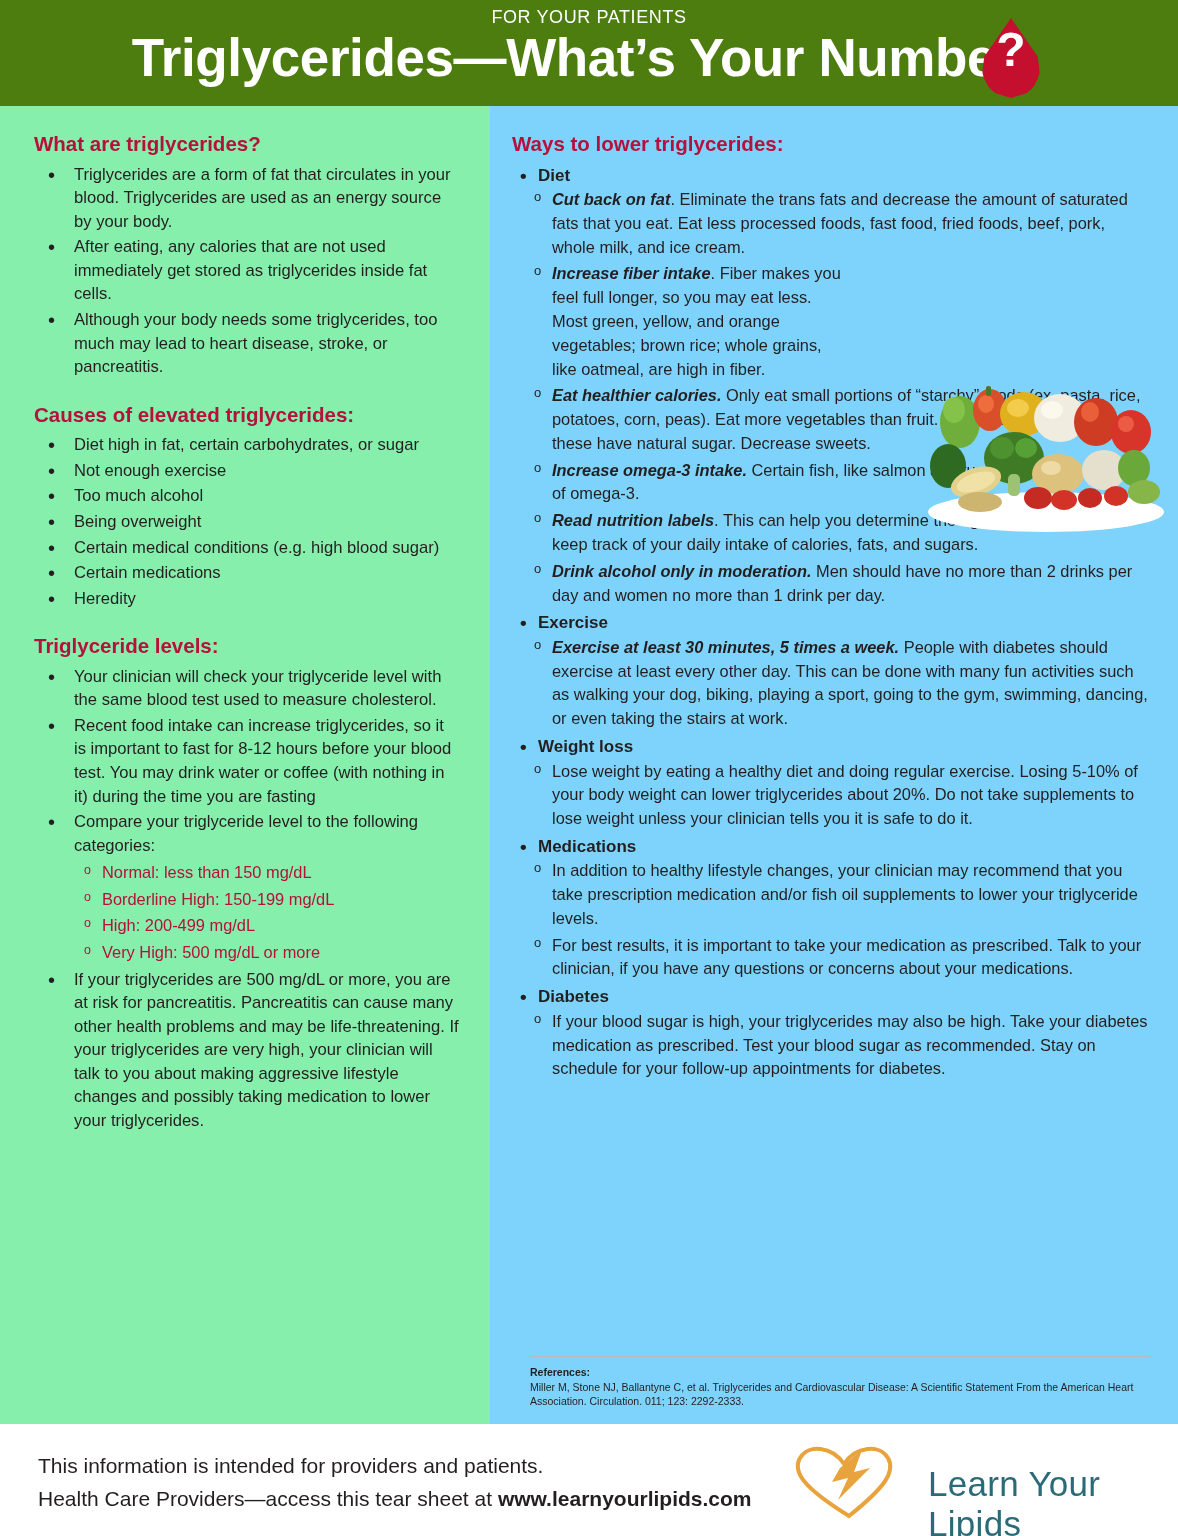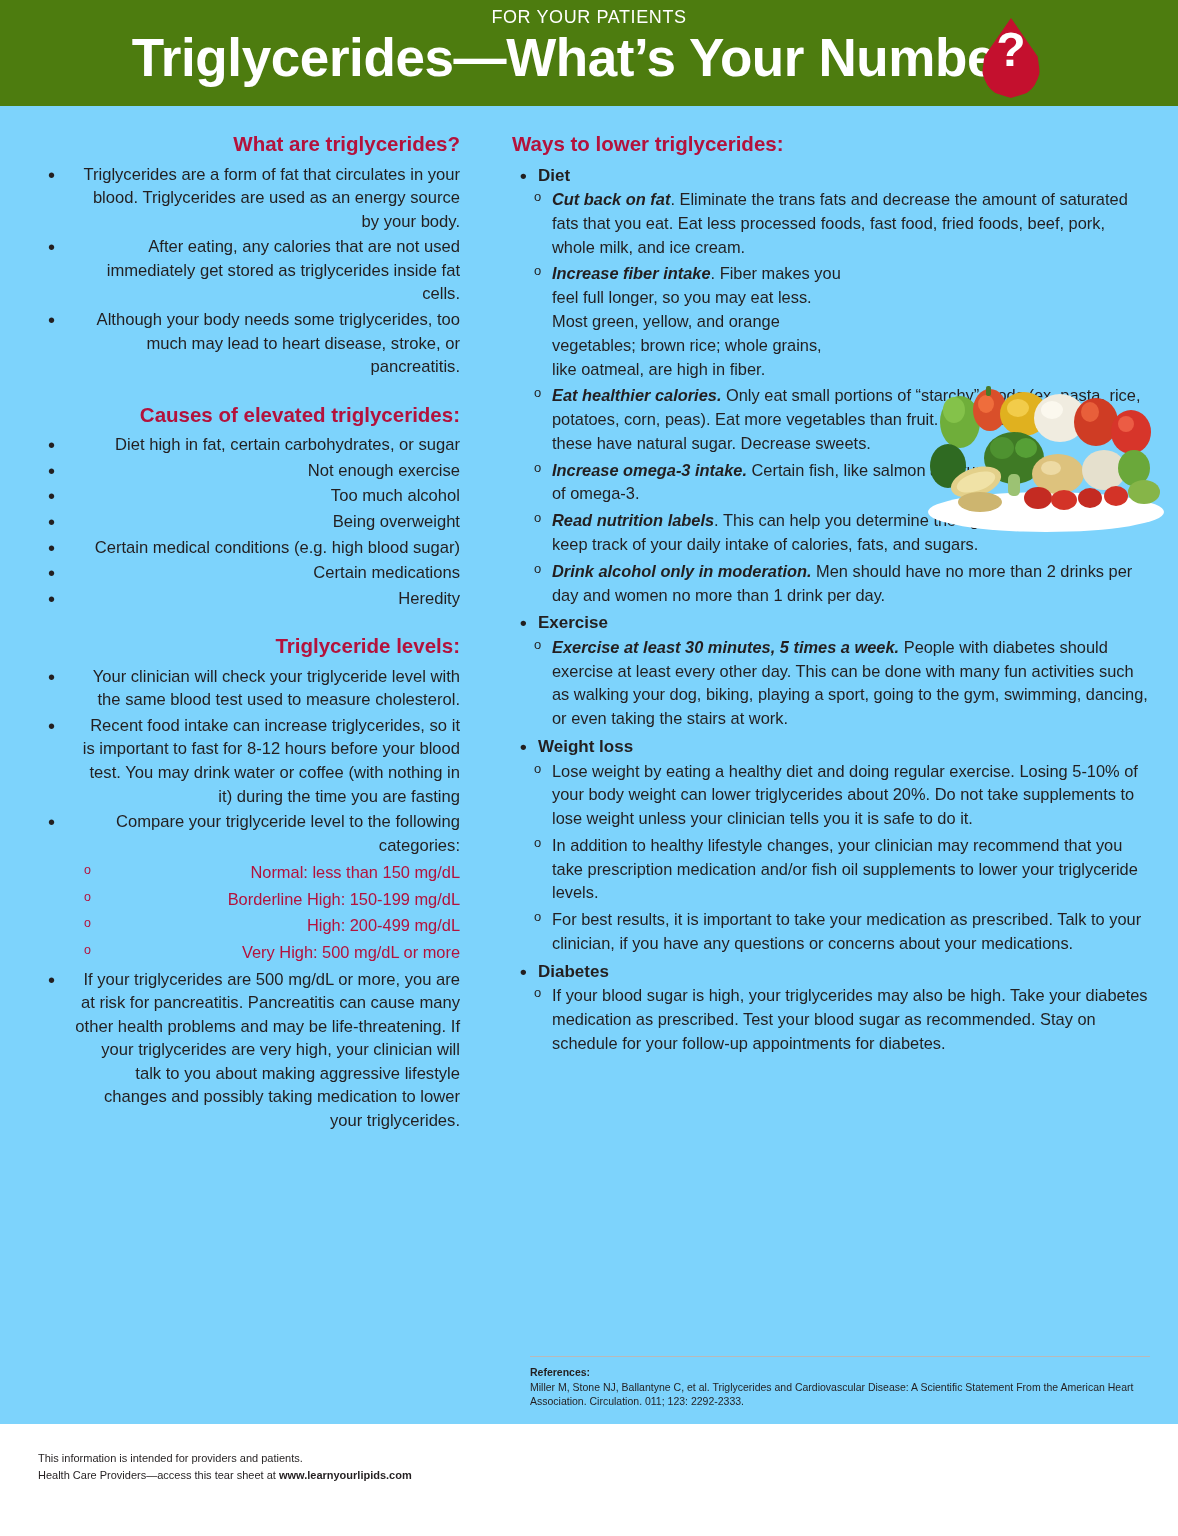--- a/index.html
+++ b/index.html
@@ -62,23 +62,22 @@
     line-height: 1;
   }
 
   
   .content {
     display: flex;
     height: 1318px;
   }
   .col-left {
     width: 490px;
-    background: #7dd3fc;
+    background: #86efac;
     padding: 26px 30px 0 34px;
-    text-align: right;
   }
   .col-right {
     width: 688px;
     background: #7dd3fc;
     padding: 26px 28px 0 22px;
     position: relative;
   }
 
   h2.section {
     color: #b3123c;
@@ -189,21 +188,21 @@
   .refs .rt { font-size: 10.5px; font-weight: bold; line-height: 1.35; }
   .refs .rb { font-size: 10.5px; line-height: 1.35; }
 
   
   .footer {
     height: 112px;
     background: #ffffff;
     position: relative;
     padding: 26px 0 0 38px;
   }
-  .footer-line { font-size: 11px; line-height: 1.55; }
+  .footer-line { font-size: 21px; line-height: 1.55; }
   .footer-line b { font-weight: bold; }
   .logo {
     position: absolute;
     right: 34px;
     top: 14px;
     width: 370px;
     height: 86px;
   }
   .logo-text {
     position: absolute;
@@ -291,20 +290,21 @@
       <li class="head">Exercise</li>
       <ul class="lvl2">
         <li><span class="bi">Exercise at least 30 minutes, 5 times a week.</span><span> People with diabetes should exercise at least every other day. This can be done with many fun activities such as walking your dog, biking, playing a sport, going to the gym, swimming, dancing, or even taking the stairs at work.</span></li>
       </ul>
 
       <li class="head">Weight loss</li>
       <ul class="lvl2">
         <li><span>Lose weight by eating a healthy diet and doing regular exercise. Losing 5-10% of your body weight can lower triglycerides about 20%. Do not take supplements to lose weight unless your clinician tells you it is safe to do it.</span></li>
       </ul>
 
+      <li class="head">Medications</li>
       <ul class="lvl2">
         <li><span>In addition to healthy lifestyle changes, your clinician may recommend that you take prescription medication and/or fish oil supplements to lower your triglyceride levels.</span></li>
         <li><span>For best results, it is important to take your medication as prescribed. Talk to your clinician, if you have any questions or concerns about your medications.</span></li>
       </ul>
 
       <li class="head">Diabetes</li>
       <ul class="lvl2">
         <li><span>If your blood sugar is high, your triglycerides may also be high. Take your diabetes medication as prescribed. Test your blood sugar as recommended. Stay on schedule for your follow-up appointments for diabetes.</span></li>
       </ul>
     </ul>
@@ -352,13 +352,20 @@
     </div>
   </div>
 </div>
 
 <div class="footer">
   <div class="footer-line">This information is intended for providers and patients.</div>
   <div class="footer-line">
     <span>Health Care Providers—access this tear sheet at </span><b>www.learnyourlipids.com</b>
   </div>
 
+  <div class="logo">
+    <svg width="150" height="86" viewBox="0 0 150 86">
+      <path d="M75 78 C30 50 18 34 26 20 C34 6 58 8 70 26 C82 8 106 6 114 20 C122 34 110 50 75 78 Z" fill="none" stroke="#e8a33d" stroke-width="4"></path>
+      <path d="M66 30 L88 12 L80 34 L96 30 L64 62 L74 40 L58 44 Z" fill="#e8a33d"></path>
+    </svg>
+    <div class="logo-text">Learn Your Lipids</div>
+  </div>
 </div>
 
 </body></html>

